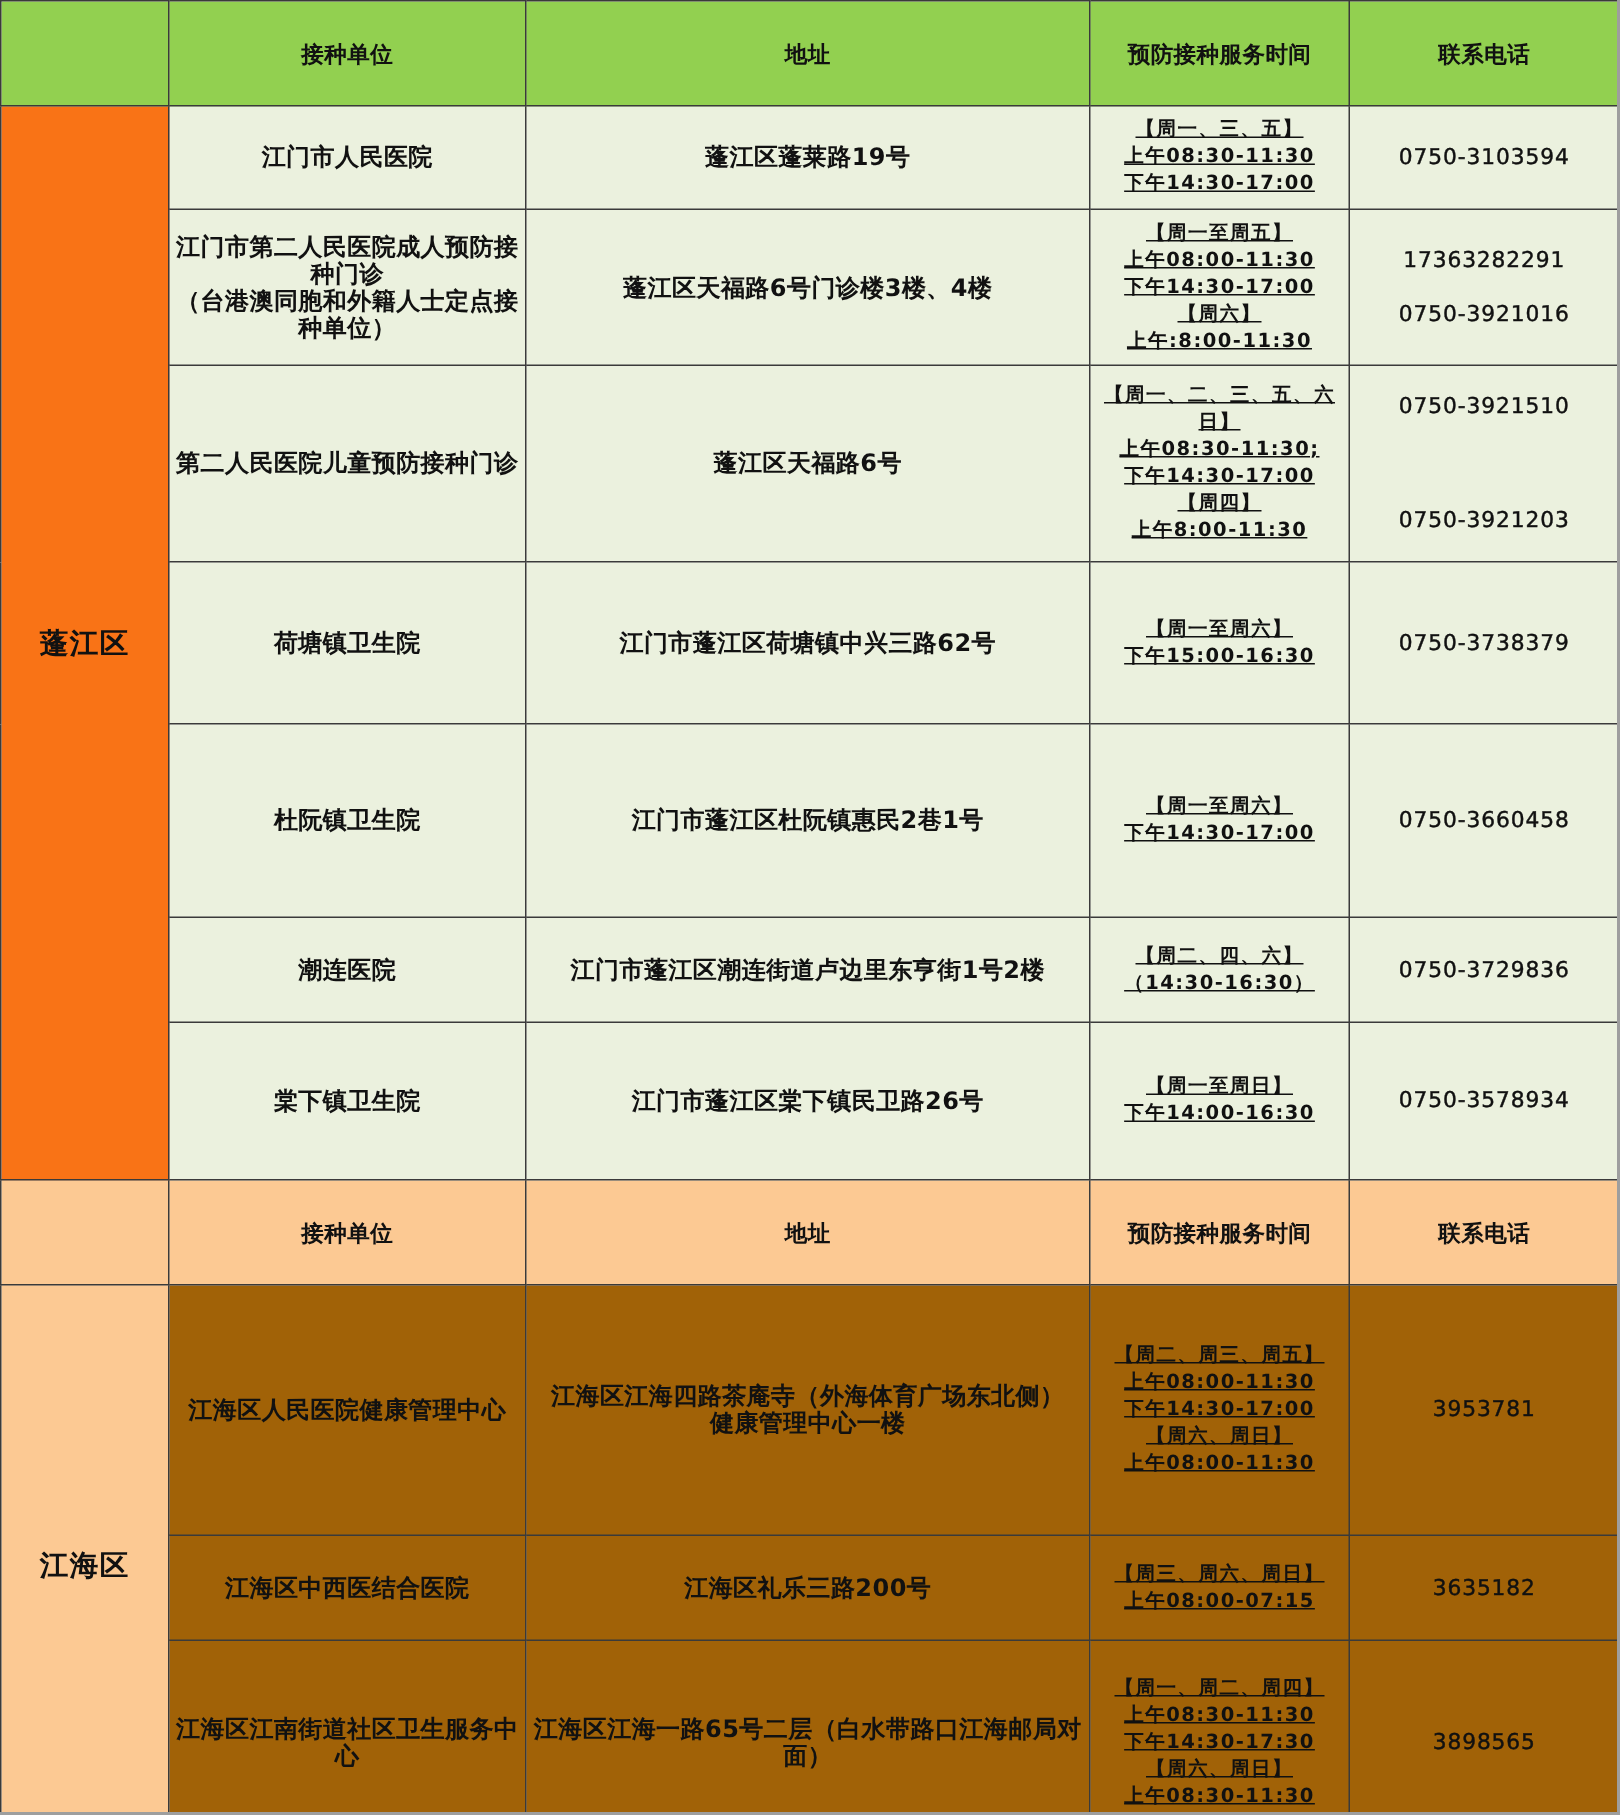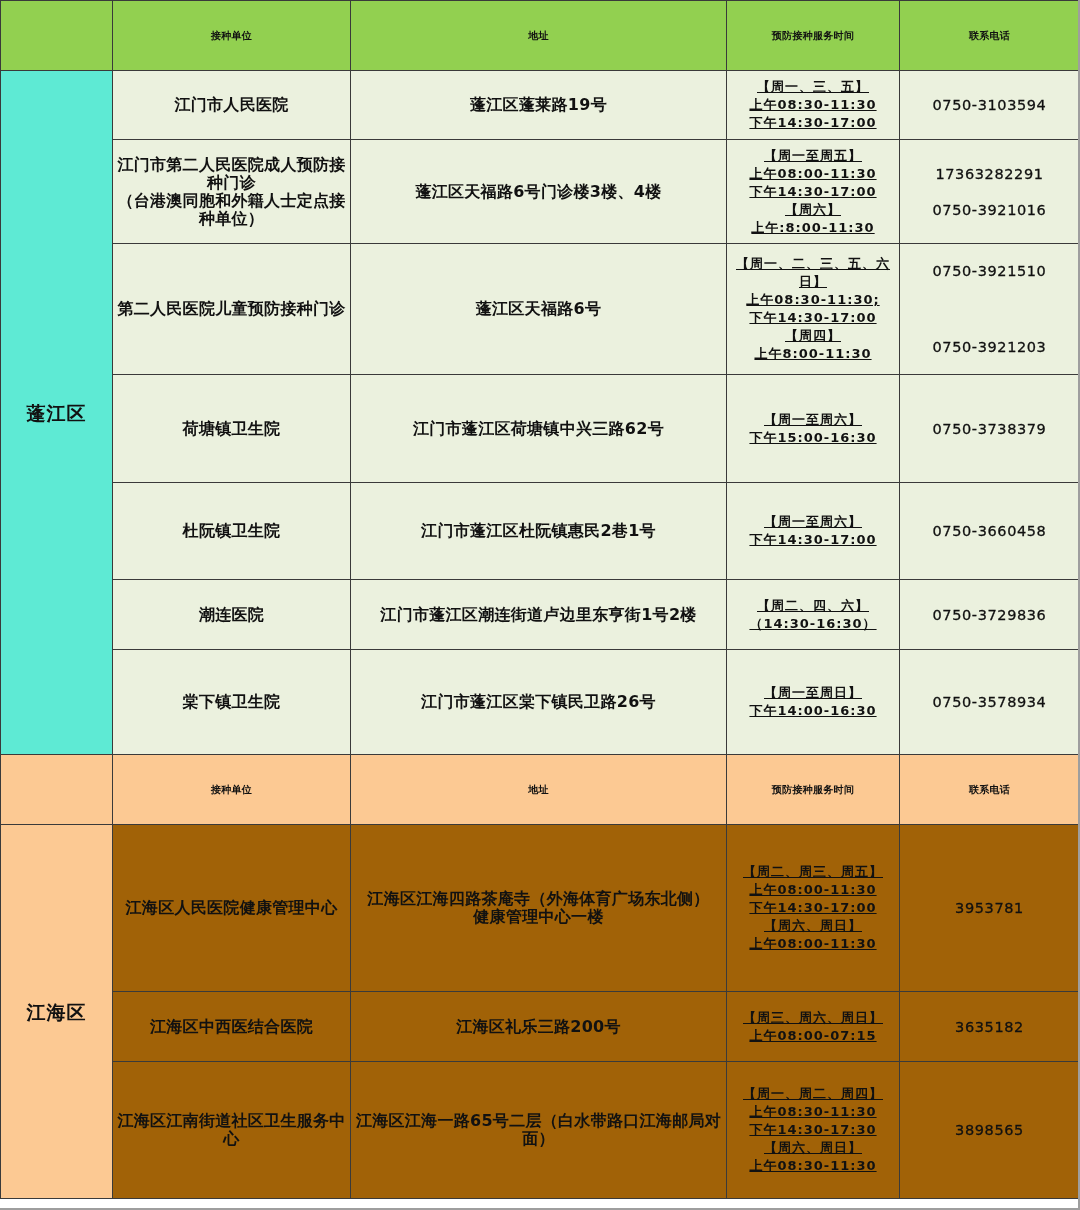--- a/index.html
+++ b/index.html
@@ -6,24 +6,24 @@
   body { width: 1080px; height: 1210px; overflow: hidden; position: relative;
          font-family: "DejaVu Sans", "Liberation Sans", sans-serif; color: #111; }
   .sheet { position: absolute; left: 0; top: 0; width: 1079px; }
   table { border-collapse: collapse; table-layout: fixed; width: 1079px; }
   td { border: 1.5px solid #3a3a3a; text-align: center; vertical-align: middle;
        font-weight: bold; font-size: 16px; line-height: 18px; padding: 0 2px;
        white-space: pre-line; letter-spacing: 0.3px; }
   td.time { font-size: 13px; line-height: 18px; letter-spacing: 1px; text-decoration: underline; }
   td.phone { font-weight: normal; font-size: 14.5px; -webkit-text-stroke: 0.3px #111; letter-spacing: 0.6px; }
   td.district { font-size: 19px; letter-spacing: 1px; }
-  td.hdr { font-size: 10px; }
+  td.hdr { font-size: 15px; }
   .g-hdr td { background: #92d050; }
   .g-row td { background: #ebf1de; }
-  td.g-district { background: #5eead4; }
+  td.g-district { background: #f97316; }
   .o-hdr td { background: #fcc993; }
   .o-row td { background: #a16207; }
   td.o-district { background: #fcc993; }
   .phone-stack span { display: block; }
   .gap { height: 22px; display:block; }
   .right-edge { position:absolute; left:1078px; top:0; width:2px; height:1210px; background:#9e9e9e; }
   .bottom-edge { position:absolute; left:0; top:1208px; width:1080px; height:2px; background:#9e9e9e; }
 </style>
 </head>
 <body>
@@ -88,21 +88,21 @@
     </tr>
 
     <tr class="g-row" style="height:108px">
       <td>荷塘镇卫生院</td>
       <td>江门市蓬江区荷塘镇中兴三路62号</td>
       <td class="time">【周一至周六】
 下午15:00-16:30</td>
       <td class="phone">0750-3738379</td>
     </tr>
 
-    <tr class="g-row" style="height:97px">
+    <tr class="g-row" style="height:129px">
       <td>杜阮镇卫生院</td>
       <td>江门市蓬江区杜阮镇惠民2巷1号</td>
       <td class="time">【周一至周六】
 下午14:30-17:00</td>
       <td class="phone">0750-3660458</td>
     </tr>
 
     <tr class="g-row" style="height:70px">
       <td>潮连医院</td>
       <td>江门市蓬江区潮连街道卢边里东亨街1号2楼</td>

